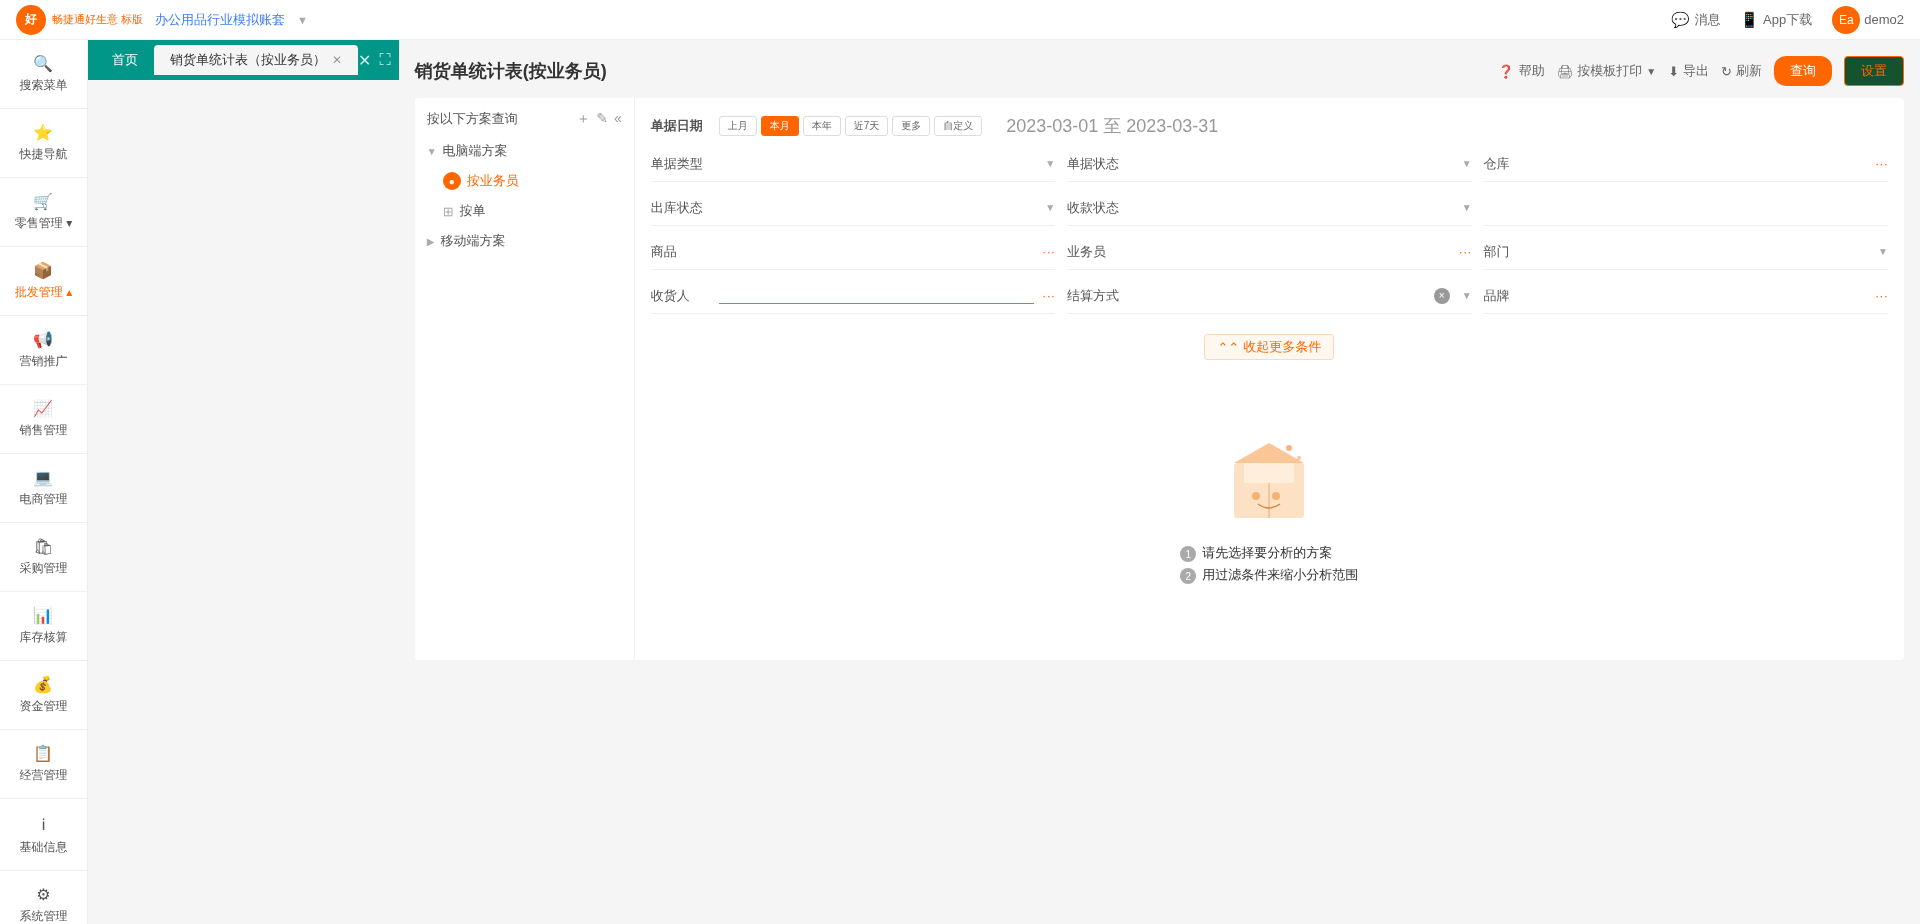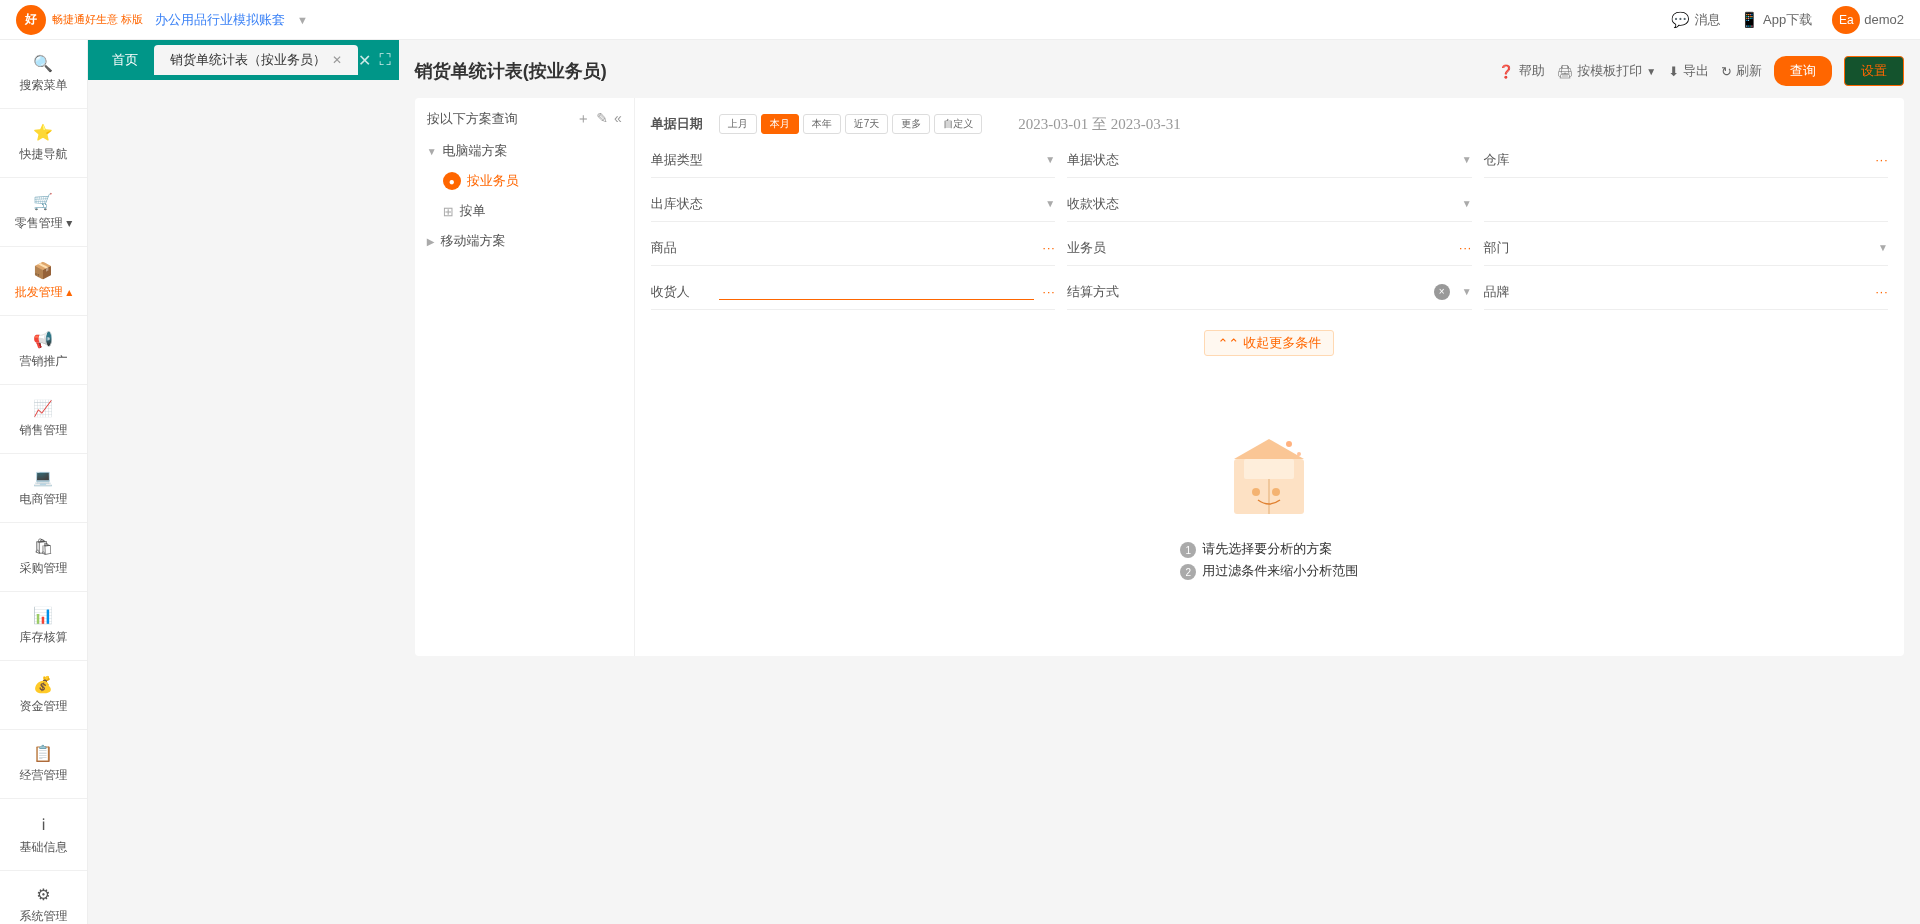--- a/index.html
+++ b/index.html
@@ -64,21 +64,21 @@
 
     
     .right-panel { flex: 1; padding: 16px; }
 
     
     .filter-row { display: flex; align-items: center; gap: 16px; margin-bottom: 12px; }
     .filter-label { color: #555; font-size: 13px; white-space: nowrap; flex-shrink: 0; font-weight: bold; }
     .date-buttons { display: flex; align-items: center; gap: 4px; }
     .date-btn { padding: 2px 8px; border: 1px solid #ddd; border-radius: 3px; cursor: pointer; font-size: 10px; color: #666; background: white; }
     .date-btn.active { background: #f60; color: white; border-color: #f60; }
-    .date-range-text { font-size: 15px; color: #999; margin-left: 20px; font-family: Liberation Serif, serif; }
+    .date-range-text { font-size: 18px; color: #999; margin-left: 8px; }
 
     .filter-group { display: grid; grid-template-columns: repeat(3, 1fr); gap: 12px; margin-bottom: 12px; }
     .filter-item { display: flex; align-items: center; gap: 8px; border-bottom: 1px solid #eee; padding-bottom: 4px; min-height: 32px; }
     .filter-item-label { color: #555; font-size: 13px; white-space: nowrap; min-width: 60px; flex-shrink: 0; }
     .filter-arrow { color: #aaa; font-size: 10px; flex-shrink: 0; }
     .filter-dots { color: #f60; font-size: 13px; cursor: pointer; flex-shrink: 0; }
     .filter-clear { width: 16px; height: 16px; border-radius: 50%; background: #999; color: white; font-size: 10px; display: flex; align-items: center; justify-content: center; cursor: pointer; flex-shrink: 0; }
 
     .collapse-bar { display: flex; justify-content: center; align-items: center; padding: 8px 0; }
     .collapse-btn { display: flex; align-items: center; gap: 4px; color: #f60; cursor: pointer; font-size: 13px; border: 1px solid #ffd9b3; border-radius: 3px; padding: 3px 12px; background: #fff8f0; }

